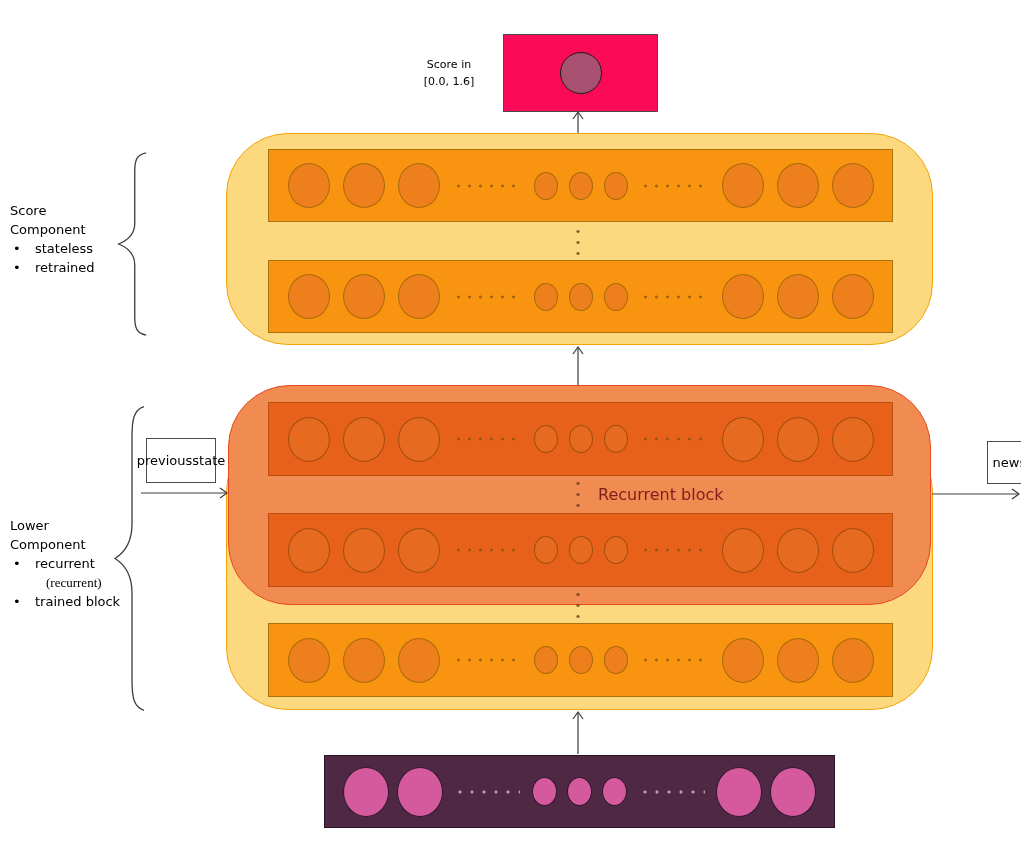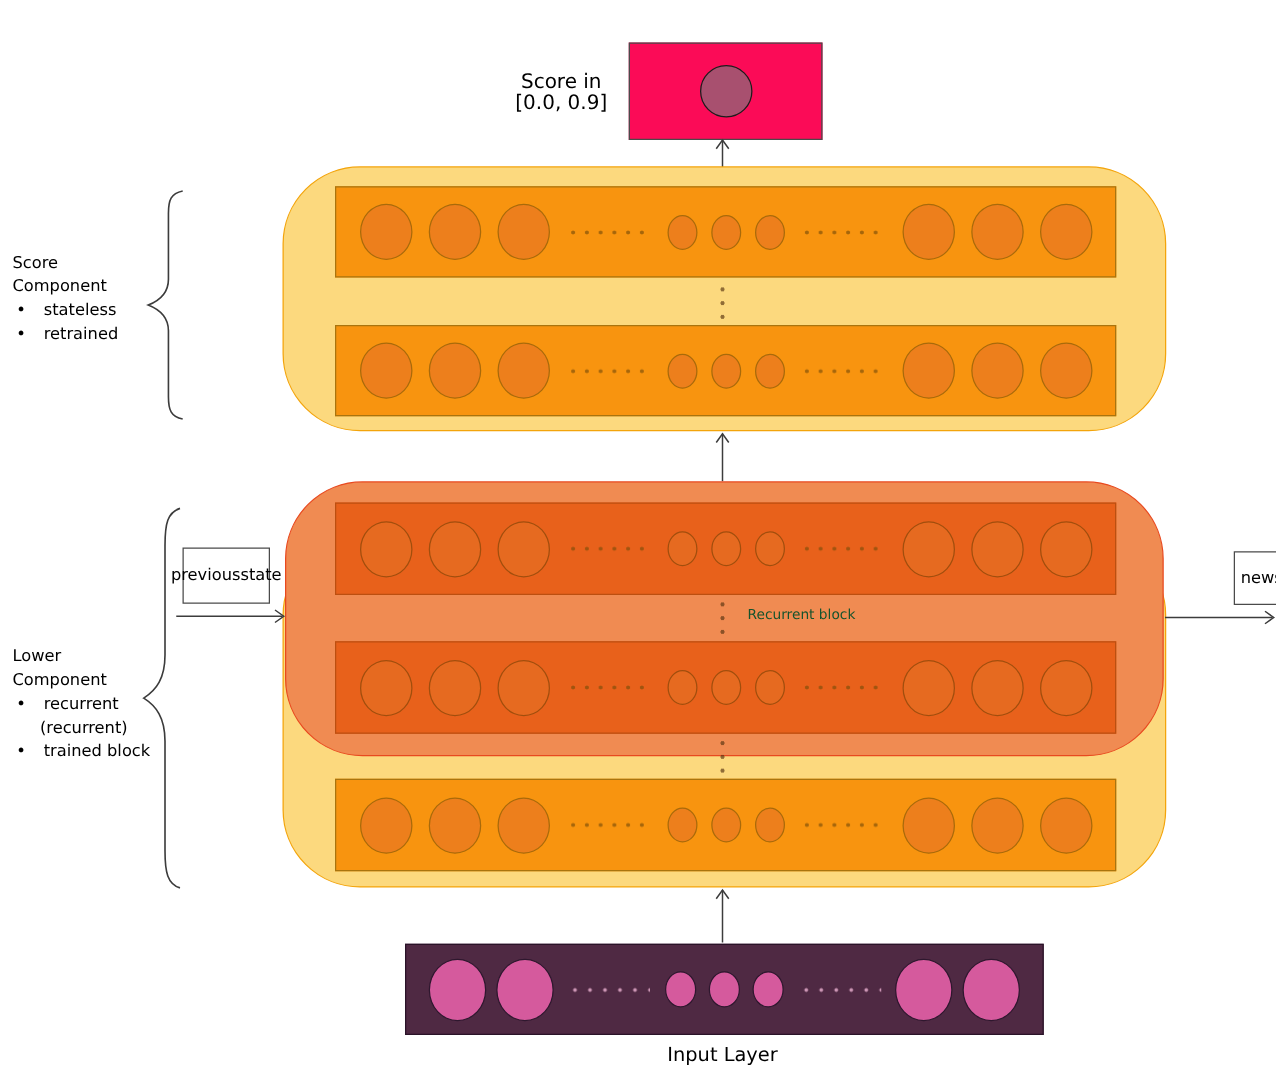--- a/index.html
+++ b/index.html
@@ -5,25 +5,25 @@
   html,body{margin:0;padding:0;background:#fff;}
   #stage{
     position:relative;width:1021px;height:860px;background:#fff;overflow:hidden;
     font-family:"DejaVu Sans","Liberation Sans",sans-serif;color:#000;
   }
   .abs{position:absolute;}
 
   
   .layer-title{font-size:16px;text-align:center;}
   .layer-title.small{font-size:15.5px;}
-  .side-note{font-size:16px;line-height:17px;text-align:center;}
+  .side-note{font-size:11px;line-height:17px;text-align:center;}
   .component-label{font-size:13px;line-height:19px;}
   .bullet-row{display:flex;}
   .bullet-glyph{width:22px;padding-left:3px;}
-  .cont-line{margin-left:22px;}
+  .cont-line{margin-left:36px;font-family:Liberation Serif, serif;}
 
   
   .output-box{
     left:503px;top:34px;width:153px;height:76px;
     background:var(--output-box);border:1px solid #4a4a4a;
     display:flex;align-items:center;justify-content:center;
   }
   .output-neuron{
     width:42px;height:42px;border-radius:50%;
     background:var(--output-neuron);border:1.3px solid #1c1c1c;box-sizing:border-box;
@@ -51,21 +51,21 @@
   .neuron-row{position:absolute;inset:0;display:flex;align-items:center;padding:0 12px;}
   .neuron{border-radius:50%;box-sizing:border-box;flex:0 0 auto;}
   .row-orange .neuron{background:var(--lr-n);border:1.3px solid var(--lr-nb);}
   .row-orange .neuron.large{width:42px;height:45px;margin:0 6.5px;}
   .row-orange .neuron.small{width:24px;height:28px;margin:0 5.5px;}
   .hdots{flex:1 1 auto;height:4px;margin:0 7px;
     background:radial-gradient(circle,rgba(122,77,8,.65) 1.3px,transparent 1.8px) left center / 11px 4px repeat-x;}
   .vdots{width:4px;
     background:radial-gradient(circle,rgba(85,50,15,.65) 1.4px,transparent 1.9px) center top / 4px 11px repeat-y;}
 
-  .recurrent-label{font-size:11px;color:#14532d;z-index:3;}
+  .recurrent-label{font-size:16px;color:#7f1d1d;z-index:3;}
 
   
   .state-box{
     background:#fff;border:1.5px solid #4a4a4a;box-sizing:border-box;
     display:flex;flex-direction:row;align-items:center;justify-content:center;
     font-size:13px;line-height:17px;text-align:center;z-index:4;
   }
   svg.arrow{display:block;overflow:visible;}
   svg.arrow line,svg.arrow polyline{stroke:#3c3c3c;stroke-width:1.2;fill:none;}
   svg.brace path{stroke:#3c3c3c;stroke-width:1.3;fill:none;vector-effect:non-scaling-stroke;}
@@ -84,21 +84,21 @@
   .z5{z-index:5;}
 </style>
 </head>
 <body>
 
 <div id="stage">
 
 
   <div class="abs side-note" style="left:405px;top:56px;width:88px;">
     <div>Score in</div>
-    <div>[0.0, 0.9]</div>
+    <div>[0.0, 1.6]</div>
   </div>
 
   <div class="abs output-box">
     <div class="output-neuron"></div>
   </div>
 
   <svg class="abs arrow" style="left:571px;top:110px;" width="14" height="25">
     <line x1="7" y1="24" x2="7" y2="2"></line>
       <polyline points="2,9 7,2 12,9"></polyline>
   </svg>
@@ -260,15 +260,14 @@
         <div class="hdots"></div>
         <div class="neuron small"></div>
         <div class="neuron small"></div>
         <div class="neuron small"></div>
         <div class="hdots"></div>
         <div class="neuron large"></div>
         <div class="neuron large"></div>
       </div>
   </div>
 
-  <div class="abs layer-title small" style="left:478px;top:835px;width:200px;">Input Layer</div>
 
 </div>
 
 </body></html>

